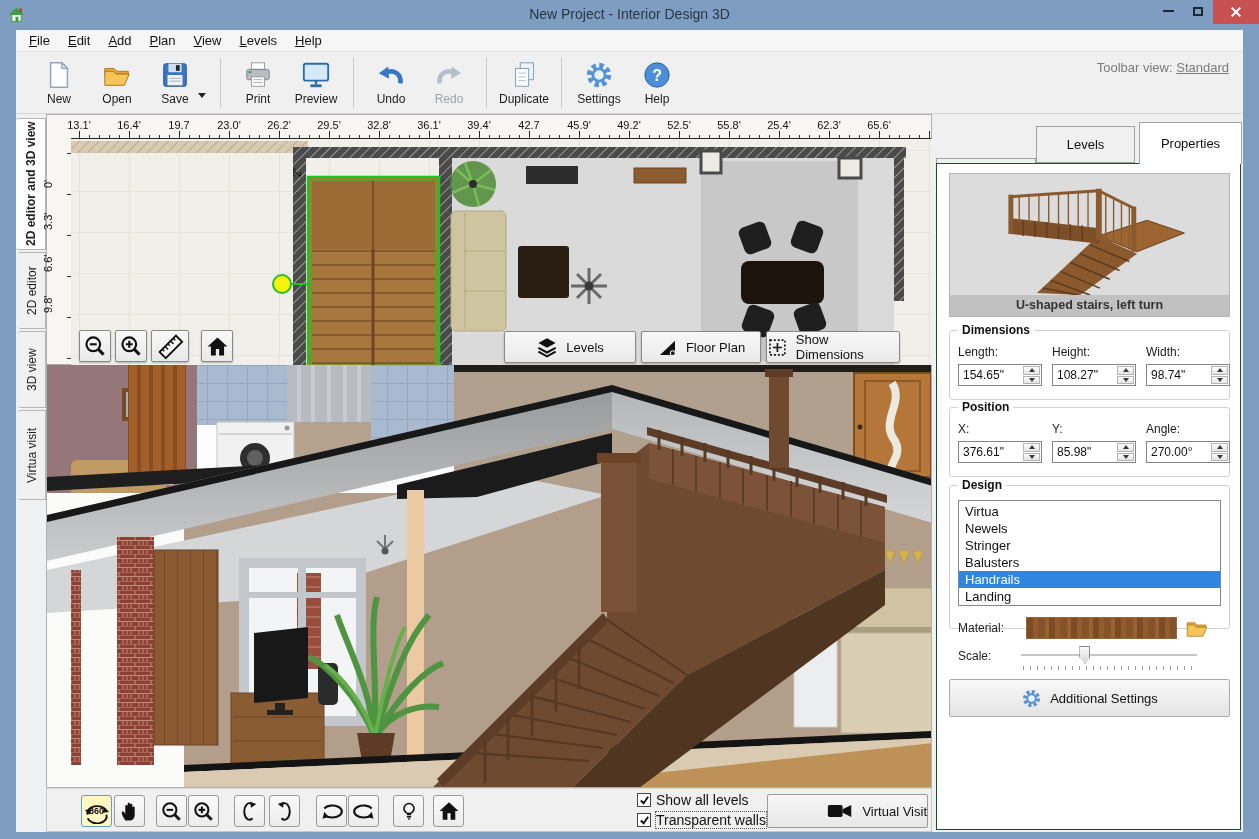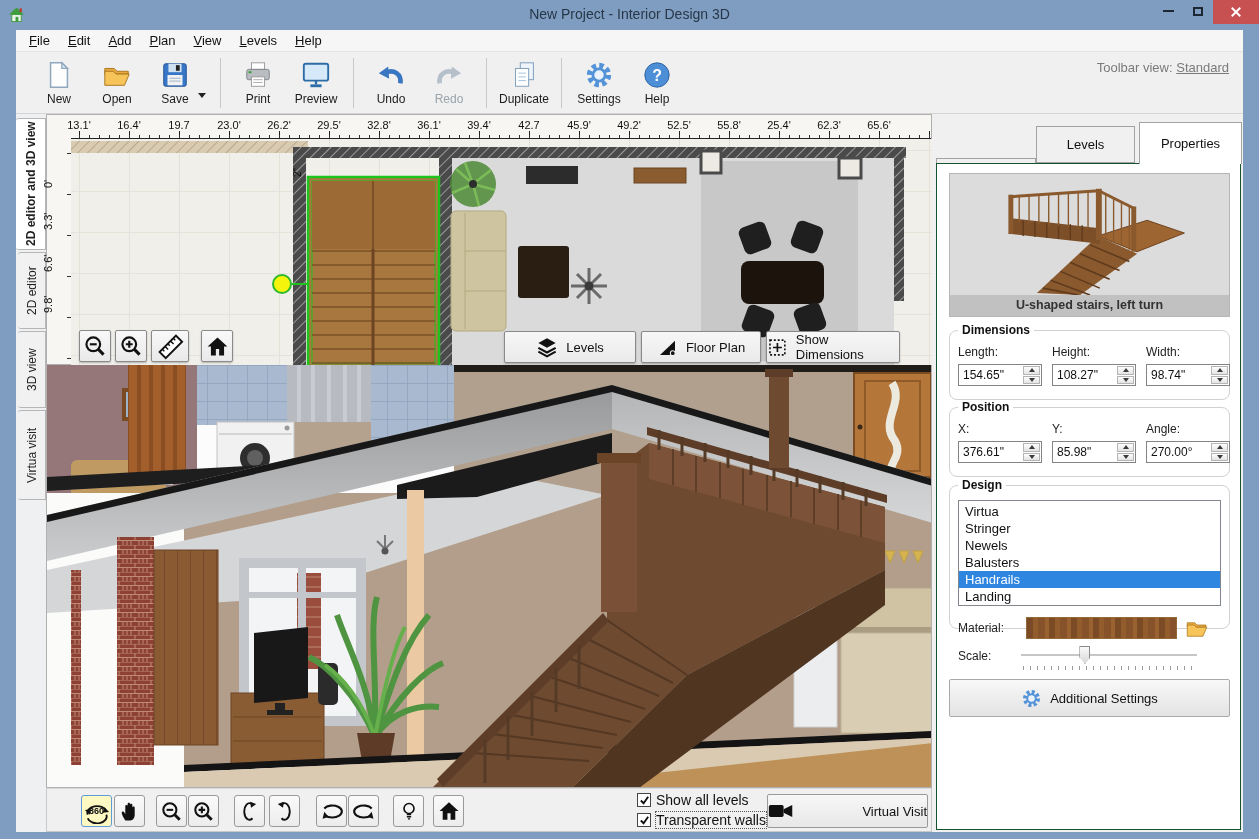--- a/index.html
+++ b/index.html
@@ -80,35 +80,35 @@
                 border:1px solid #c9c9c9; border-top:1px solid #d9d9d9; }
   .bb-btn { position:absolute; top:6px; width:31px; height:32px; background:linear-gradient(#fafafa,#ececec);
             border:1px solid #9a9a9a; border-radius:3px; display:flex; align-items:center; justify-content:center;
             cursor:pointer; }
   .bb-btn.active { background:#fef9c3; border-color:#5f9bd5; }
   .badge360 { position:relative; font-size:9px; font-weight:bold; color:#111; }
   .chk-row { position:absolute; display:flex; align-items:center; gap:5px; font-size:14px; color:#111; cursor:pointer; }
   .chk-box { width:14px; height:14px; background:#fff; border:1px solid #454545; display:flex; align-items:center; justify-content:center; }
   .chk-row.focused .chk-label { outline:1px dotted #555; }
   .vv-btn { position:absolute; left:720px; top:5px; width:161px; height:34px; background:linear-gradient(#f7f7f7,#e7e7e7);
-            border:1px solid #9a9a9a; border-radius:2px; display:flex; align-items:center; justify-content:space-between;
+            border:1px solid #9a9a9a; border-radius:2px; display:flex; align-items:center; justify-content:flex-end;
             gap:9px; font-size:13px; color:#111; cursor:pointer; }
 
   
   .right-panel { position:absolute; left:932px; top:114px; width:311px; height:718px; background:#f0f0f0; }
   .rp-tab { position:absolute; top:12px; height:37px; background:#f0f0f0; border:1px solid #a3a3a3;
             display:flex; align-items:center; justify-content:center; font-size:13px; color:#111; cursor:pointer; }
   .rp-tab.active { top:8px; height:42px; background:#fff; border-bottom:none; z-index:5; }
   .rp-card { position:absolute; left:4px; top:49px; width:305px; height:667px; background:#fff; border:1px solid #14532d; }
   .preview { position:absolute; left:12px; top:9px; width:281px; height:144px; border:1px solid #b5b5b5; }
   .preview-img { position:absolute; left:0; top:0; right:0; height:123px; background:#dcdcdc;
                  display:flex; align-items:center; justify-content:center; }
   .preview-cap { position:absolute; left:0; bottom:0; right:0; height:21px; background:#c1c1c1;
                  font-size:12.5px; font-weight:bold; color:#333; text-align:center; line-height:21px; }
-  .groupbox { position:absolute; left:12px; width:281px; border:1px solid #d2d1cf; border-radius:8px; }
+  .groupbox { position:absolute; left:12px; width:281px; border:1px solid #d2d1cf; border-radius:3px; }
   .gb-legend { position:absolute; top:-8px; left:8px; background:#fff; padding:0 4px; font-size:12px; font-weight:bold; color:#111; }
   .field { position:absolute; width:84px; }
   .field-label { display:block; font-size:12px; color:#222; margin-bottom:5px; }
   .spin { position:relative; width:84px; height:22px; background:#fff; border:1px solid #848484; }
   .spin input { position:absolute; left:0; top:0; width:64px; height:20px; border:none; outline:none;
                 font-family:"Liberation Sans",sans-serif; font-size:12px; padding:0 4px; color:#111; background:transparent; }
   .spin-arrows { position:absolute; right:1px; top:1px; width:17px; height:18px; display:flex; flex-direction:column; gap:1px; }
   .spin-up,.spin-down { flex:1; background:linear-gradient(#fdfdfd,#e4e4e4); border:1px solid #b5b5b5;
                         display:flex; align-items:center; justify-content:center; cursor:pointer; }
   .tri-up { width:0; height:0; border-left:3.5px solid transparent; border-right:3.5px solid transparent; border-bottom:4px solid #3a3a3a; }
@@ -828,22 +828,22 @@
                 </div>
               </div>
             </div>
         </div>
       </div>
 
       <div class="groupbox" style="top:321px;height:144px;">
         <span class="gb-legend">Design</span>
         <div class="listbox">
           <div class="list-item">Virtua</div>
+          <div class="list-item">Newels</div>
           <div class="list-item">Stringer</div>
-          <div class="list-item">Newels</div>
           <div class="list-item">Balusters</div>
           <div class="list-item selected">Handrails</div>
           <div class="list-item">Landing</div>
         </div>
         <div class="mat-row" style="top:130px;">
           <span>Material:</span>
           <span class="mat-swatch"></span>
           <svg viewBox="0 0 32 32" width="24" height="24" style="margin-left:8px;cursor:pointer;">
               <path d="M3 9h10l3 3h12v3H3z" fill="#e9a83e" stroke="#a8751d"></path>
               <path d="M3 27V12h9l3 3h14l-5 12z" fill="#f7c459" stroke="#a8751d"></path>

